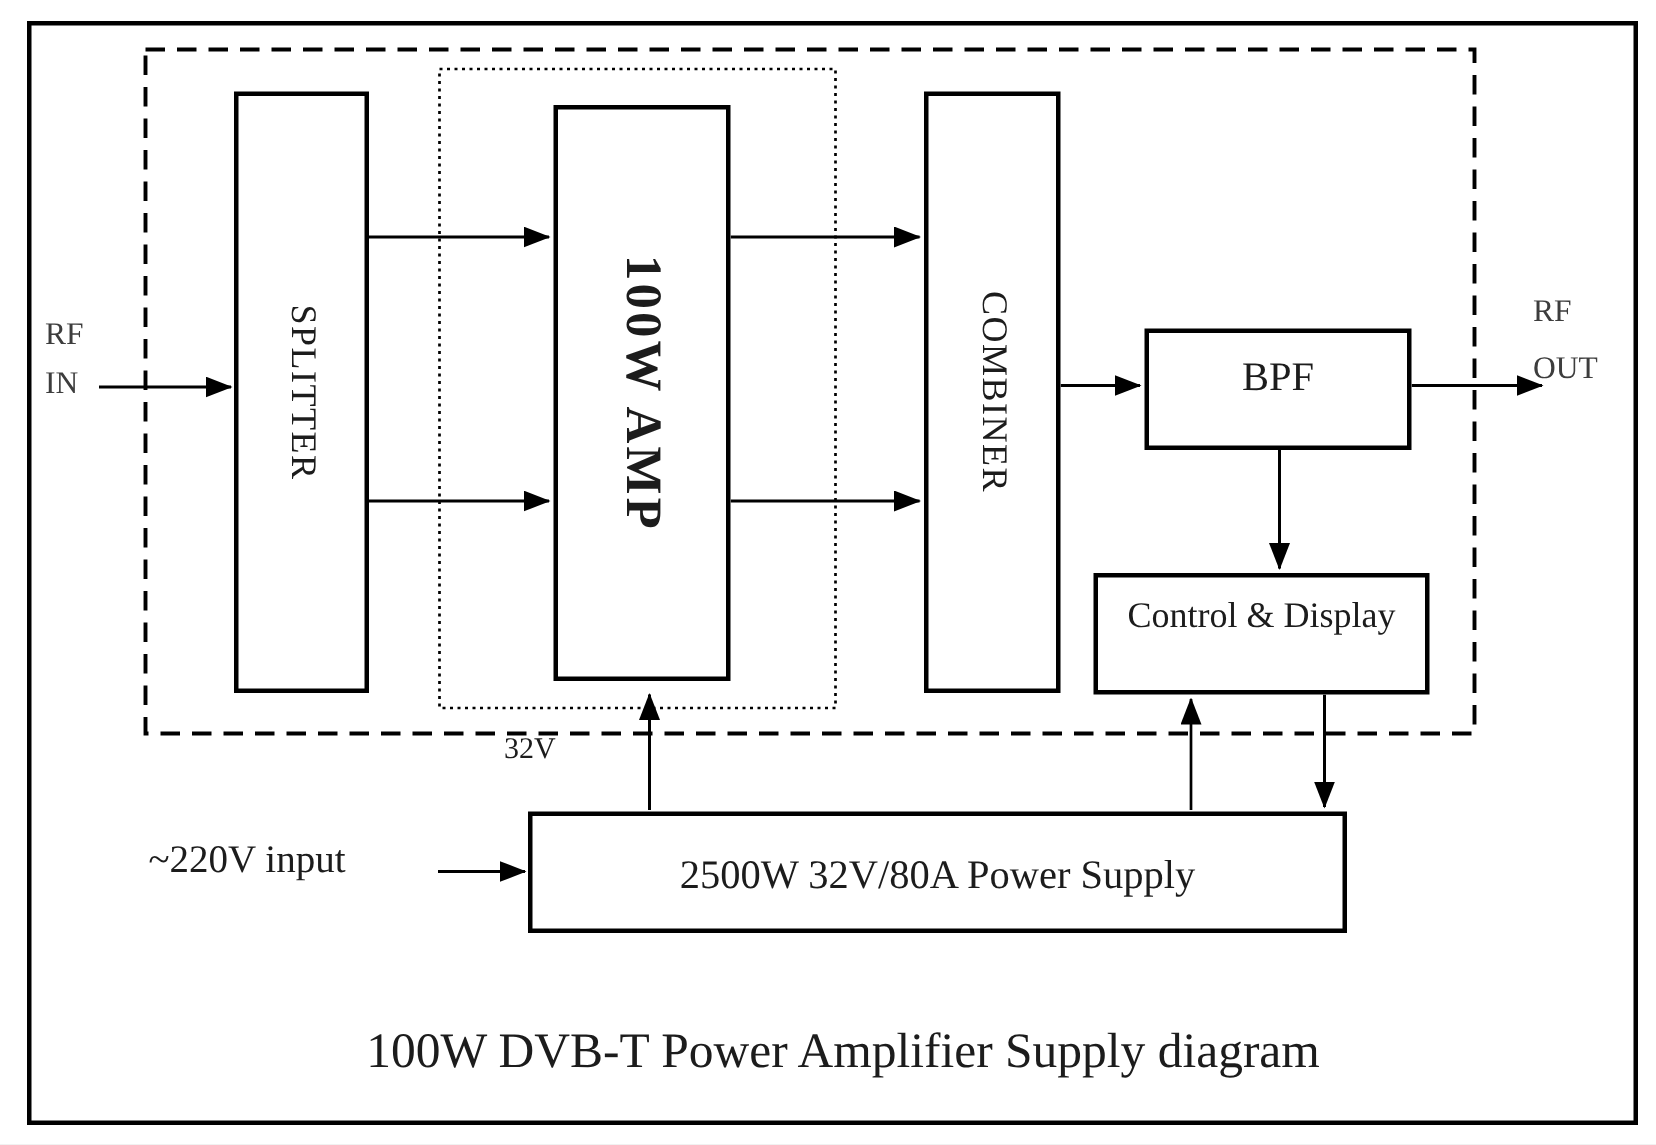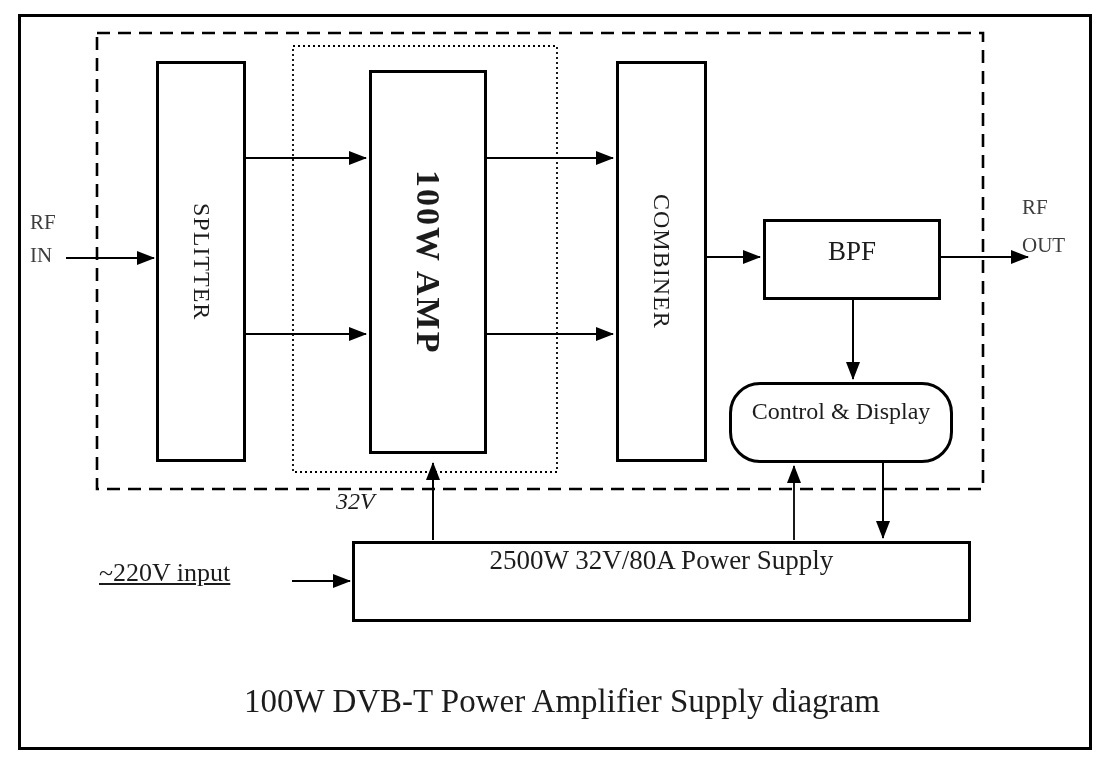--- a/index.html
+++ b/index.html
@@ -19,29 +19,29 @@
   .vtext{writing-mode:vertical-rl;text-orientation:mixed;white-space:nowrap;}
   .splitter-block{left:156px;top:61px;width:90px;height:401px;}
   .splitter-block .vtext{font-size:24px;letter-spacing:1px;}
   .amp-block{left:369px;top:70px;width:118px;height:384px;}
   .amp-block .vtext{font-size:34px;font-weight:bold;letter-spacing:2px;}
   .combiner-block{left:616px;top:61px;width:91px;height:401px;}
   .combiner-block .vtext{font-size:24px;letter-spacing:1px;}
   .bpf-block{left:763px;top:219px;width:178px;height:81px;font-size:27px;
     align-items:flex-start;padding-top:14px;font-family:Liberation Serif, serif;}
   .cd-block{left:729px;top:382px;width:224px;height:81px;font-size:24px;
-    align-items:flex-start;padding-top:13px;border-radius:31px;}
-  .ps-block{left:352px;top:541px;width:619px;height:81px;font-size:27px;
-    align-items:flex-start;padding-top:1px;}
+    align-items:flex-start;padding-top:13px;}
+  .ps-block{left:352px;top:541px;width:546px;height:81px;font-size:27px;
+    align-items:flex-start;padding-top:24px;}
   
   .lbl{position:absolute;white-space:pre-line;}
   .rf-in-label{left:30px;top:206px;font-size:21px;line-height:33px;color:#3d3d3d;}
   .rf-out-label{left:1022px;top:188px;font-size:21px;line-height:38px;color:#3d3d3d;}
-  .rail-32v-label{left:336px;top:488px;font-size:24px;font-style:italic;}
-  .mains-input-label{left:99px;top:558px;font-size:26px;text-decoration:underline;}
+  .rail-32v-label{left:336px;top:488px;font-size:20px;}
+  .mains-input-label{left:99px;top:558px;font-size:26px;}
   .diagram-title{left:20px;top:683px;width:1084px;text-align:center;font-size:33px;}
 </style>
 </head>
 <body>
 
 <div id="stage">
 
   <div class="page-border"></div>
 
   <svg class="connector-layer" width="1104" height="763" viewBox="0 0 1104 763">

